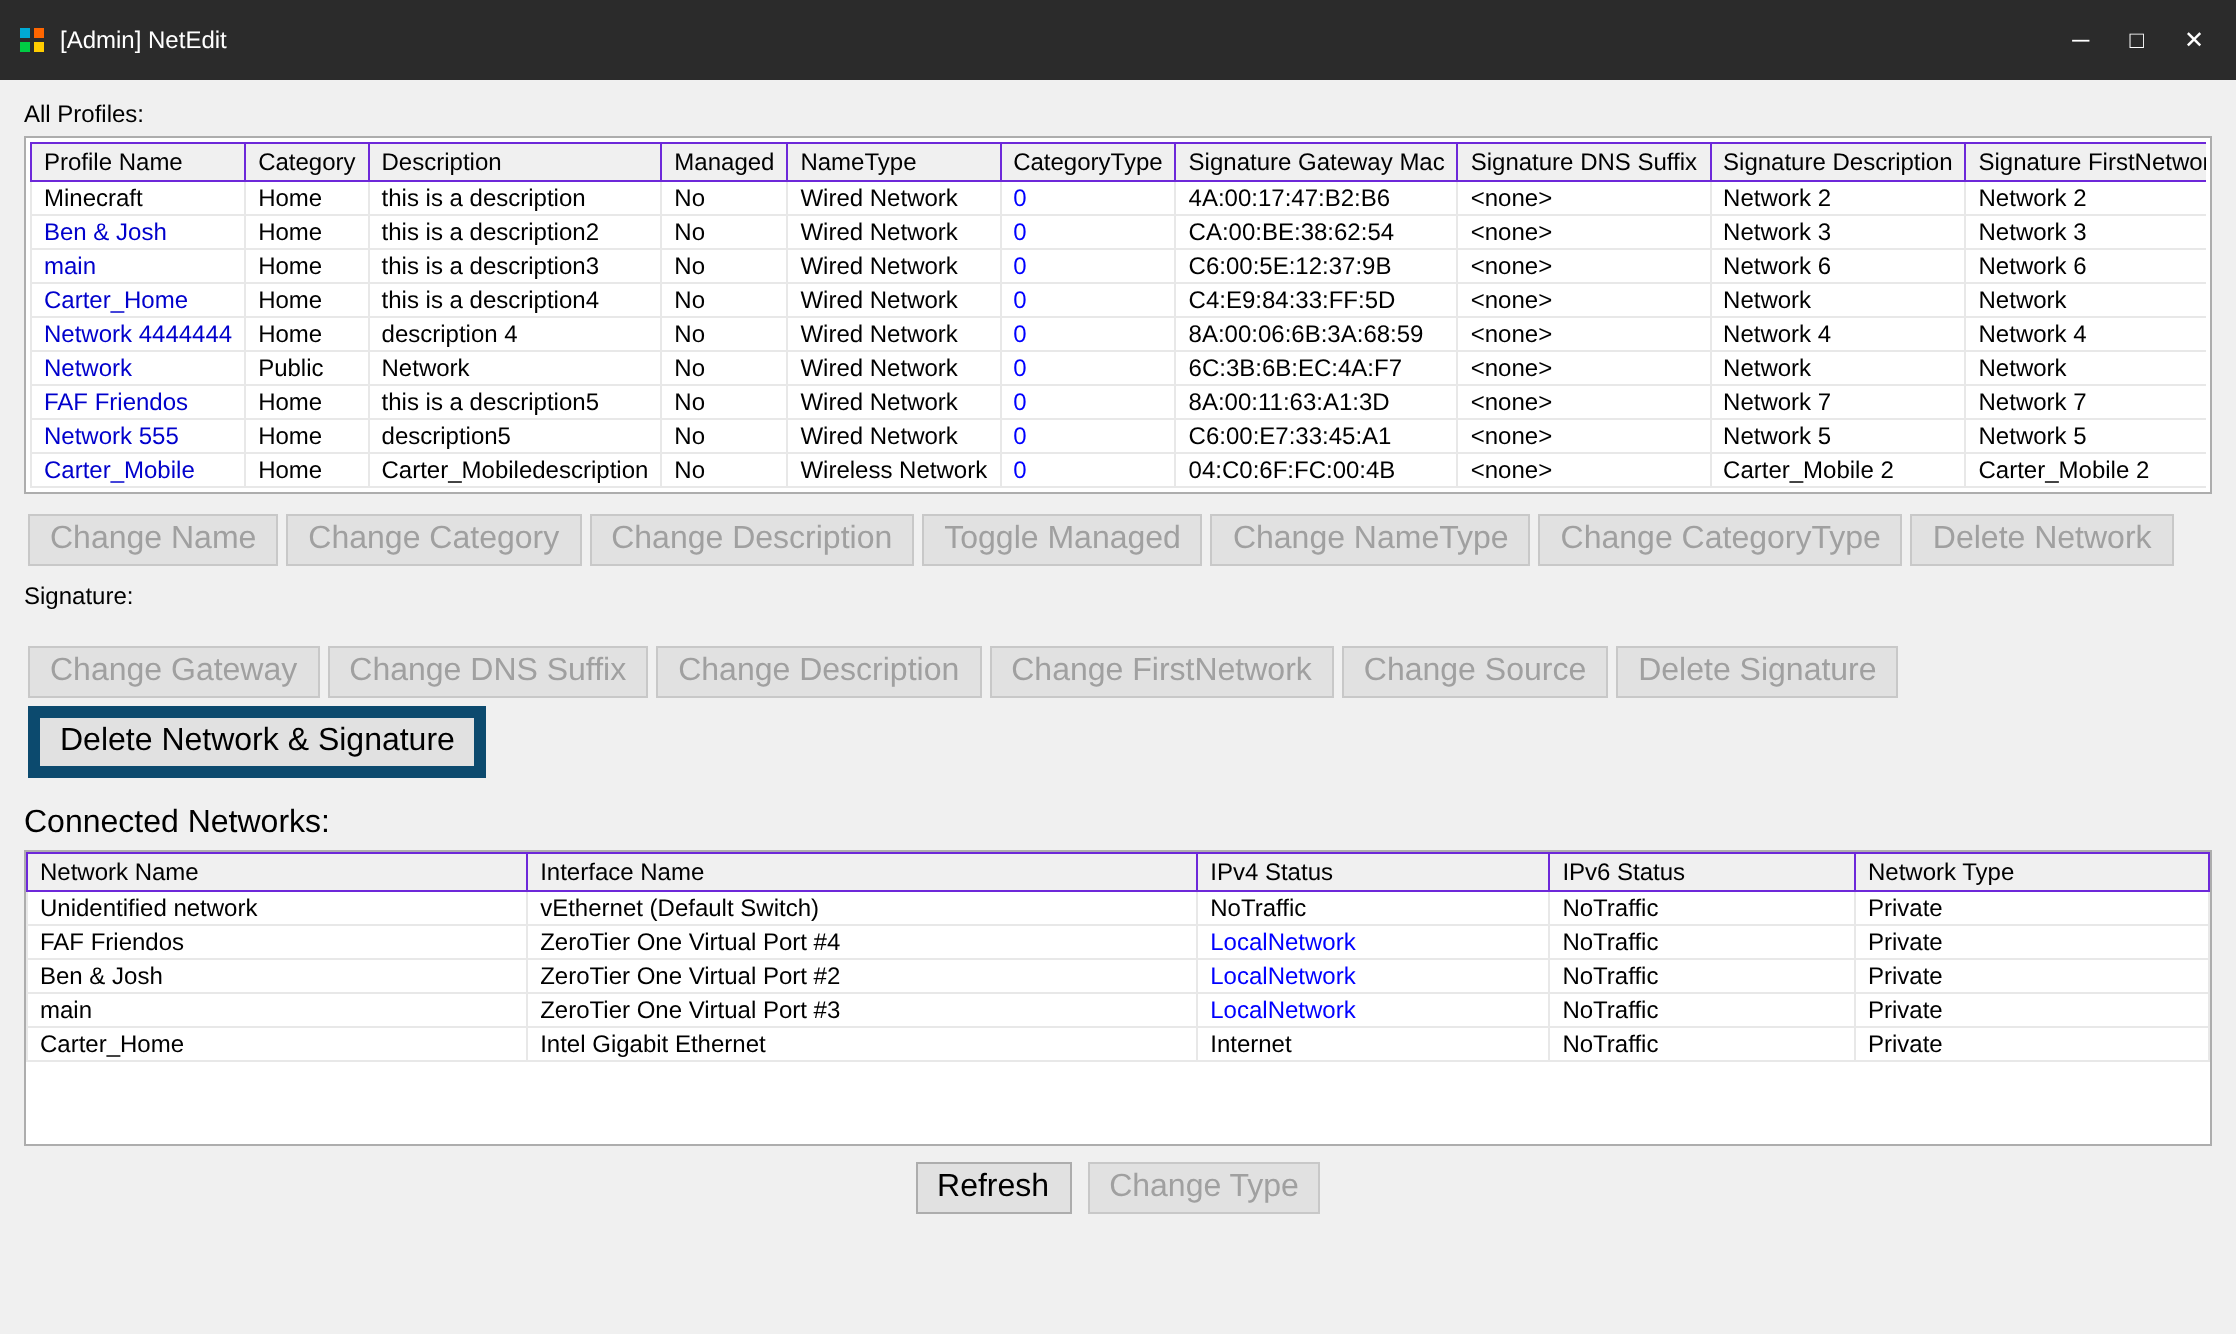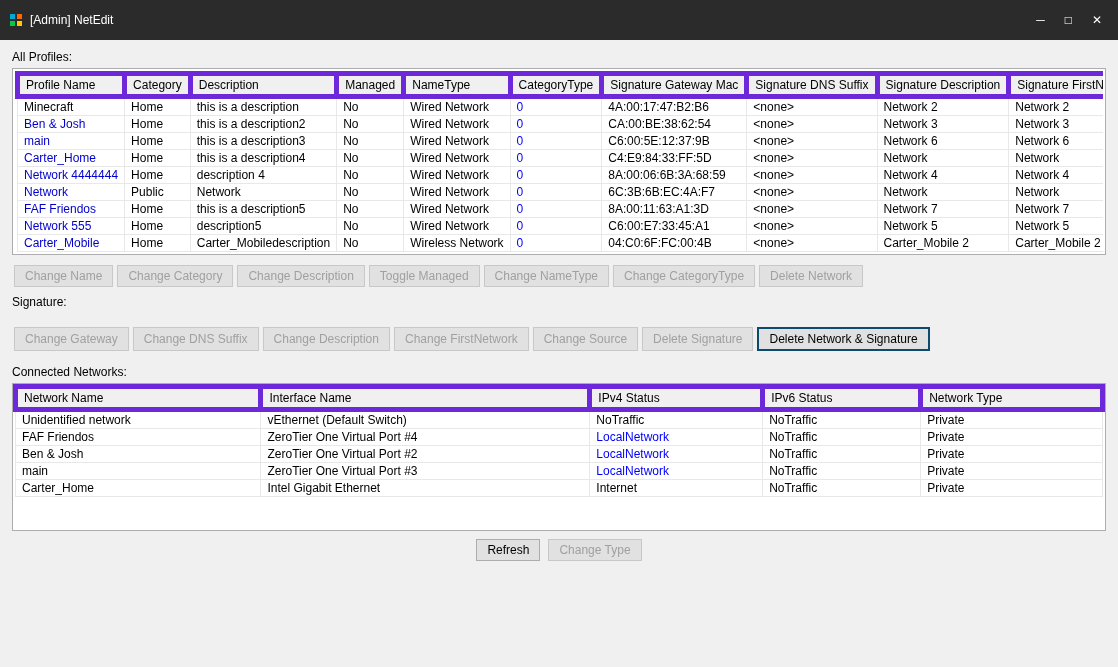--- a/index.html
+++ b/index.html
@@ -66,21 +66,21 @@
       overflow-y: auto;
       max-height: 195px;
     }
     table {
       border-collapse: collapse;
       width: 100%;
       font-size: 12px;
     }
     table th {
       background: #f0f0f0;
-      border: 5px solid #6d28d9;
+      border: 1px solid #6d28d9;
       padding: 2px 6px;
       text-align: left;
       font-weight: normal;
       white-space: nowrap;
       position: sticky;
       top: 0;
     }
     table td {
       border: 1px solid #e8e8e8;
       padding: 1px 6px;
@@ -89,42 +89,42 @@
     .btn-row {
       display: flex;
       gap: 4px;
       padding: 4px 2px;
       flex-wrap: wrap;
     }
     .win-btn {
       background: #e1e1e1;
       border: 1px solid #adadad;
       padding: 3px 10px;
-      font-size: 12px;
+      font-size: 16px;
       cursor: pointer;
       white-space: nowrap;
     }
     .win-btn:disabled, .win-btn.disabled {
       color: #a0a0a0;
       background: #e1e1e1;
       border-color: #c8c8c8;
       cursor: default;
     }
     .win-btn.active {
-      border: 2px solid #0c4a6e;
+      border: 6px solid #0c4a6e;
     }
     .signature-section {
       margin-bottom: 6px;
     }
     .signature-label {
       font-size: 12px;
       margin-bottom: 14px;
     }
     .connected-label {
-      font-size: 12px;
+      font-size: 16px;
       margin-bottom: 4px;
     }
     .connected-table-container {
       border: 1px solid #adadad;
       background: #fff;
       height: 148px;
       overflow-y: auto;
     }
     .bottom-bar {
       display: flex;

